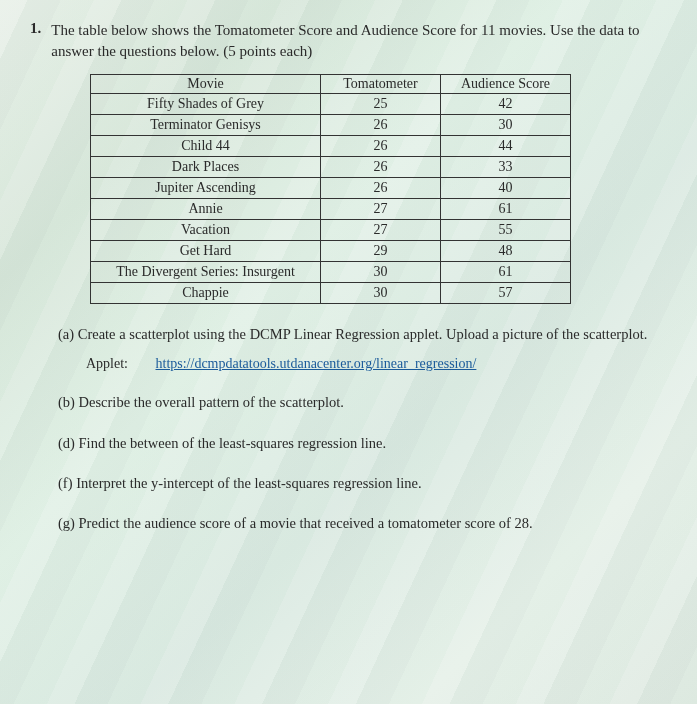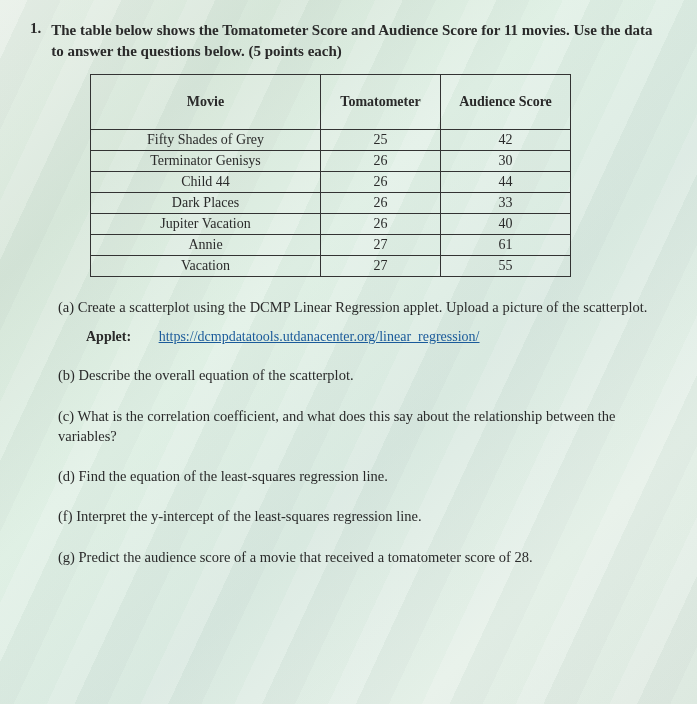--- a/index.html
+++ b/index.html
@@ -42,38 +42,38 @@
     .question-header {
       display: flex;
       margin-bottom: 12px;
     }
     .question-number {
       font-weight: bold;
       margin-right: 10px;
       font-size: 15px;
     }
     .question-text {
-      font-weight: bold;
+      font-weight: normal;
       font-size: 15px;
       line-height: 1.4;
     }
     table {
       border-collapse: collapse;
       margin: 8px auto 18px 60px;
       background: rgba(255,255,255,0.05);
     }
     th, td {
       border: 1.5px solid #333;
       padding: 2px 10px;
       font-size: 14px;
       text-align: center;
     }
     th {
-      font-weight: bold;
-      padding: 19px 14px;
+      font-weight: normal;
+      padding: 1px 14px;
     }
     th:first-child {
       width: 230px;
     }
     th:nth-child(2) {
       width: 120px;
     }
     th:nth-child(3) {
       width: 130px;
     }
@@ -83,21 +83,21 @@
       line-height: 1.4;
     }
     .subquestion-label {
       display: inline;
     }
     .applet-line {
       margin: 10px 0 14px 56px;
       font-size: 14px;
     }
     .applet-prefix {
-      font-weight: bold;
+      font-weight: normal;
     }
     .applet-link {
       color: #1a5a9a;
       text-decoration: underline;
       padding-left: 24px;
     }
   </style>
 </head>
 <body>
 
@@ -130,59 +130,70 @@
           <td>Child 44</td>
           <td>26</td>
           <td>44</td>
         </tr>
         <tr>
           <td>Dark Places</td>
           <td>26</td>
           <td>33</td>
         </tr>
         <tr>
-          <td>Jupiter Vacation</td>
+          <td>Jupiter Ascending</td>
           <td>26</td>
           <td>40</td>
         </tr>
         <tr>
           <td>Annie</td>
           <td>27</td>
           <td>61</td>
         </tr>
         <tr>
           <td>Vacation</td>
           <td>27</td>
           <td>55</td>
         </tr>
+        <tr>
+          <td>Get Hard</td>
+          <td>29</td>
+          <td>48</td>
+        </tr>
+        <tr>
+          <td>The Divergent Series: Insurgent</td>
+          <td>30</td>
+          <td>61</td>
+        </tr>
+        <tr>
+          <td>Chappie</td>
+          <td>30</td>
+          <td>57</td>
+        </tr>
       </tbody>
   </table>
 
   <div class="subquestion">
     <span class="subquestion-label">(a)</span>
     <span>Create a scatterplot using the DCMP Linear Regression applet.  Upload a picture of the scatterplot.</span>
   </div>
 
   <div class="applet-line">
     <span class="applet-prefix">Applet: </span><span class="applet-link">https://dcmpdatatools.utdanacenter.org/linear_regression/</span>
   </div>
 
   <div class="subquestion">
     <span class="subquestion-label">(b)</span>
-    <span>Describe the overall equation of the scatterplot.</span>
-  </div>
-
-  <div class="subquestion">
-    <span class="subquestion-label">(c)</span>
-    <span>What is the correlation coefficient, and what does this say about the relationship between the variables?</span>
-  </div>
+    <span>Describe the overall pattern of the scatterplot.</span>
+  </div>
+
 
   <div class="subquestion">
     <span class="subquestion-label">(d)</span>
-    <span>Find the equation of the least-squares regression line.</span>
+    <span>Find the between of the least-squares regression line.</span>
   </div>
 
 
   <div class="subquestion">
     <span class="subquestion-label">(f)</span>
     <span>Interpret the y-intercept of the least-squares regression line.</span>
   </div>
 
   <div class="subquestion">
     <span class="subquestion-label">(g)</span>

